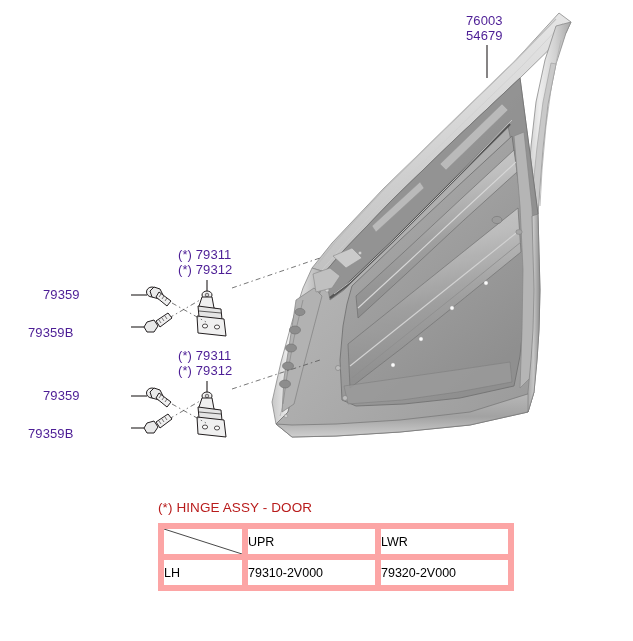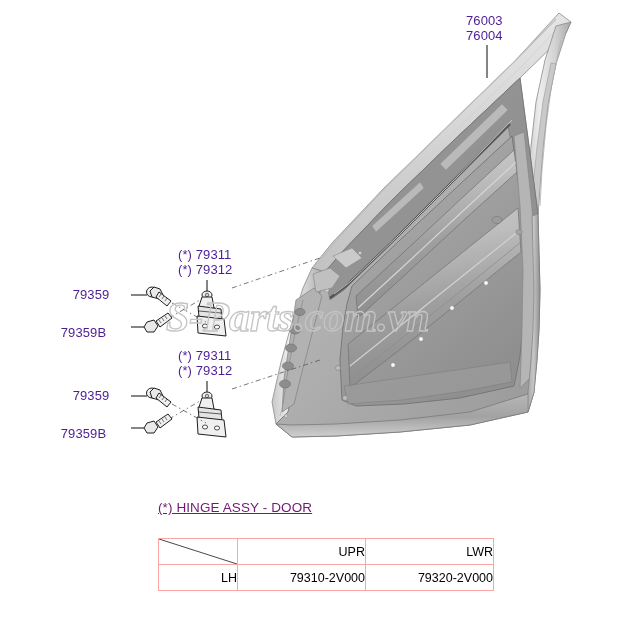--- a/index.html
+++ b/index.html
@@ -34,21 +34,21 @@
   .callout {
     position: absolute;
     font-family: "Liberation Sans", sans-serif;
     font-size: 13px;
     line-height: 15px;
     color: #4c1d95;
     white-space: nowrap;
     letter-spacing: 0.1px;
   }
   .callout.right-aligned {
-    text-align: center;
+    text-align: left;
   }
   .callout .star {
     font-size: 13px;
   }
 
   #callout-76003 { left: 466px; top: 13px; }
   #callout-76004 { left: 466px; top: 28px; }
 
   #callout-upr-79311 { left: 178px; top: 247px; }
   #callout-upr-79312 { left: 178px; top: 262px; }
@@ -75,35 +75,34 @@
   
   #legend {
     position: absolute;
     left: 158px;
     top: 499px;
     width: 340px;
   }
   #legend-title {
     font-size: 13.5px;
     line-height: 17px;
-    color: #701a75;
-    margin-bottom: 22px;
+    color: #b91c1c;
+    margin-bottom: 7px;
     letter-spacing: 0.1px;
     white-space: nowrap;
-    text-decoration: underline;
   }
   #hinge-table {
     border-collapse: collapse;
     width: 332px;
     table-layout: fixed;
   }
   #hinge-table td, #hinge-table th {
-    border: 1px solid #fca5a5;
+    border: 6px solid #fca5a5;
     height: 25px;
-    text-align: right;
+    text-align: left;
     vertical-align: middle;
     font-size: 12.5px;
     font-weight: normal;
     font-family: "Liberation Sans", sans-serif;
     color: #000;
     padding: 0;
   }
   #hinge-table .col-side { width: 78px; }
   #hinge-table .col-val  { width: 127px; }
   #hinge-table .corner-cell {
@@ -313,31 +312,26 @@
       <line x1="131" y1="428" x2="144" y2="428" stroke="#231f20" stroke-width="1.1"></line>
       <line x1="169" y1="419" x2="200" y2="401" stroke="#555" stroke-width="0.8" stroke-dasharray="5,3,1.5,3"></line>
       <path d="M147 423 L154 421 L158 427 L154 433 L147 433 L144 428 Z" fill="#e9e9e9" stroke="#231f20" stroke-width="1"></path>
       <path d="M156 422 L168 414 L172 419 L160 428 Z" fill="#efefef" stroke="#231f20" stroke-width="1"></path>
       <line x1="159" y1="421" x2="161" y2="424" stroke="#231f20" stroke-width="0.6"></line>
       <line x1="162" y1="419" x2="164" y2="422" stroke="#231f20" stroke-width="0.6"></line>
       <line x1="165" y1="417" x2="167" y2="420" stroke="#231f20" stroke-width="0.6"></line>
     </g>
   </svg>
 
-  <div id="watermark">
-    <svg viewBox="0 0 300 46" width="300" height="46">
-      <text x="0" y="35" font-family="'Liberation Serif', serif" font-size="42" font-weight="bold" font-style="italic" fill="none" stroke="#c4c4c4" stroke-width="1.3">S-Parts.com.vn</text>
-    </svg>
-  </div>
 
   <div class="callout" id="callout-76003">
     <span>76003</span>
   </div>
   <div class="callout" id="callout-76004">
-    <span>76004</span>
+    <span>54679</span>
   </div>
 
   <div class="callout" id="callout-upr-79311">
     <span class="star">(*)</span>
     <span>79311</span>
   </div>
   <div class="callout" id="callout-upr-79312">
     <span class="star">(*)</span>
     <span>79312</span>
   </div>

